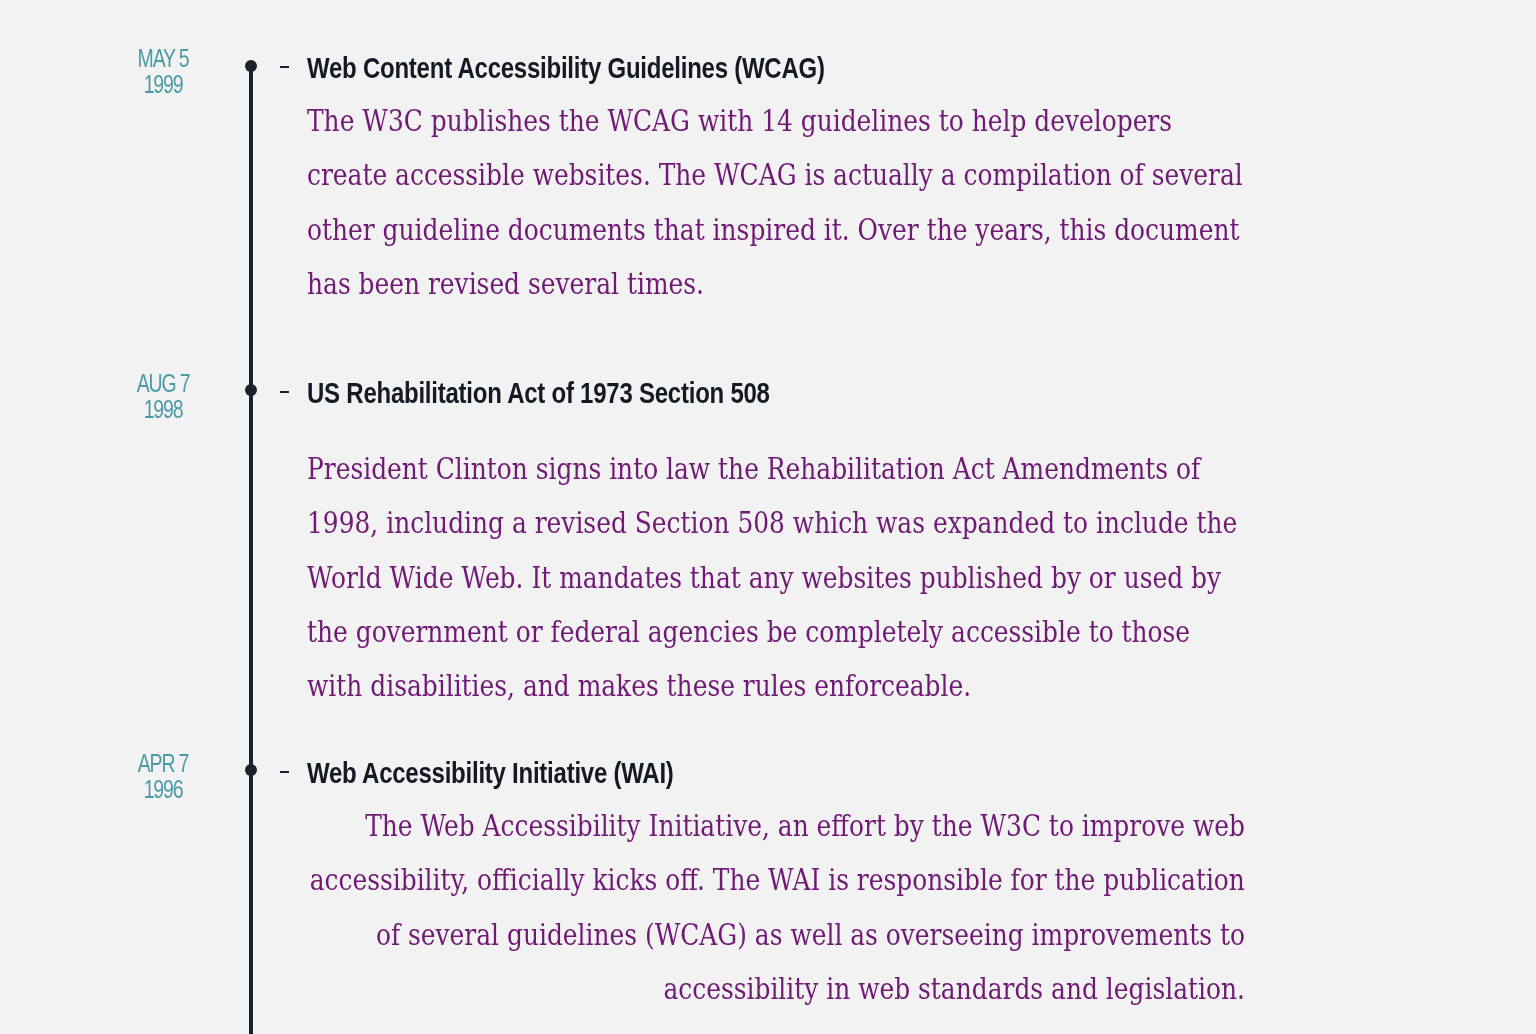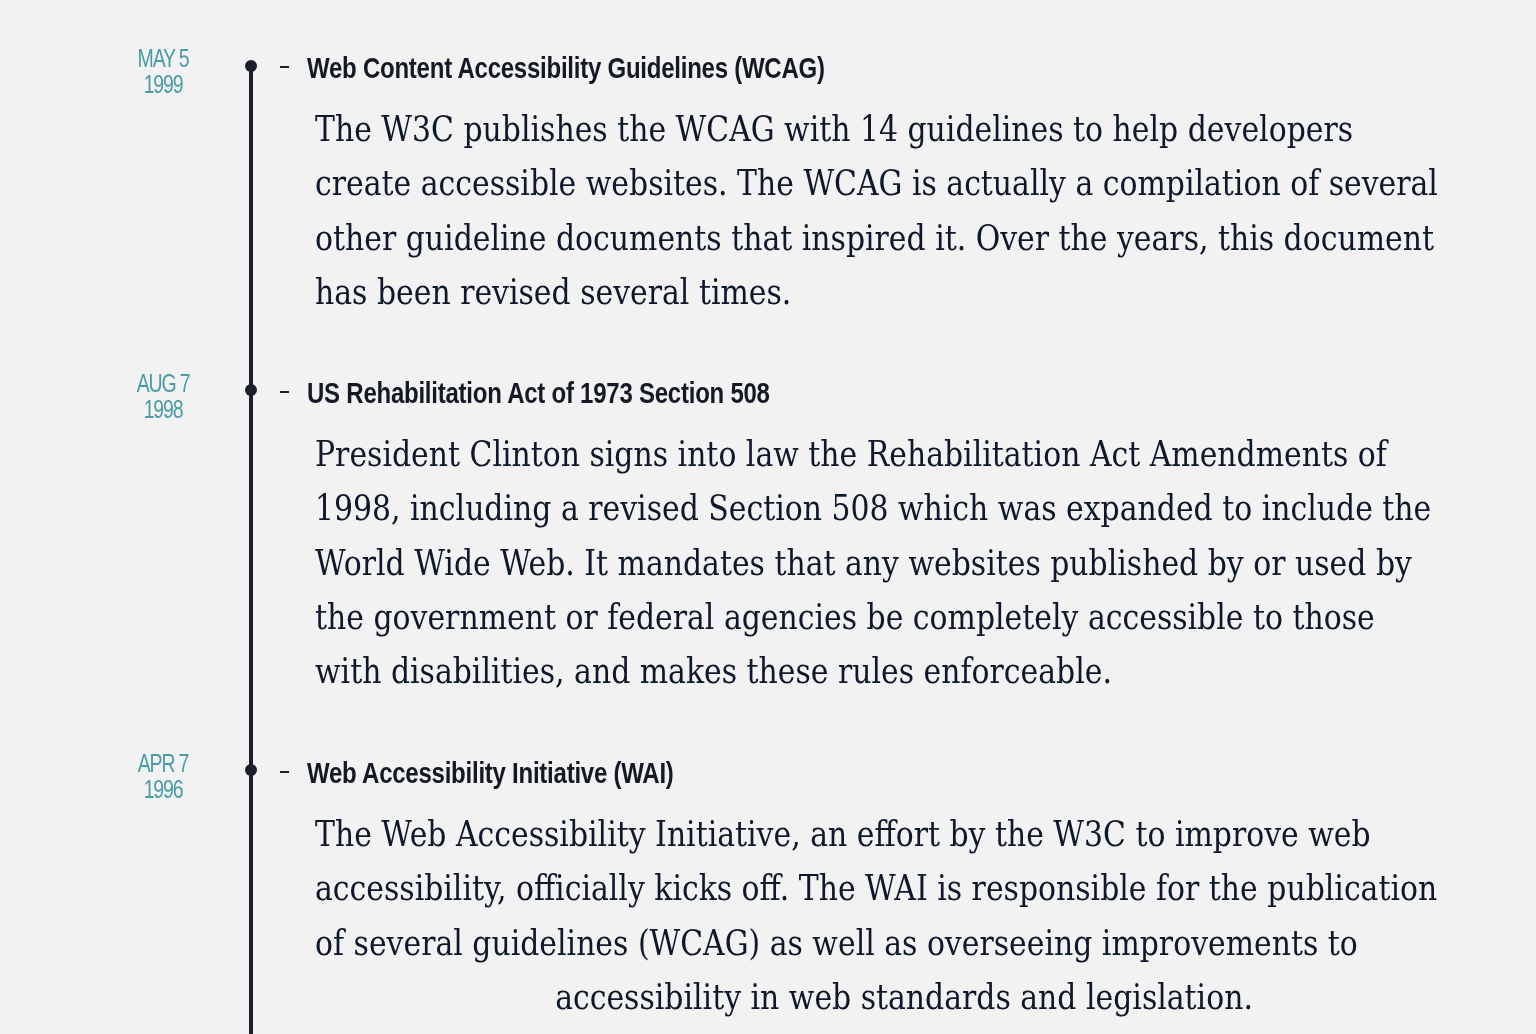--- a/index.html
+++ b/index.html
@@ -72,24 +72,24 @@
       white-space: nowrap;
       transform: scaleX(0.8);
       transform-origin: left top;
       letter-spacing: -0.3px;
     }
     .event-body {
       position: absolute;
       left: 307px;
       width: 1130px;
       font-family: "DejaVu Serif", serif;
-      font-size: 36px;
+      font-size: 30px;
       line-height: 54.3px;
-      color: #0f172a;
-      margin: 8px;
+      color: #701a75;
+      margin: 0;
     }
     .event-body .ln {
       display: block;
       white-space: nowrap;
       transform: scaleX(0.83);
       transform-origin: left top;
     }
   </style>
 </head>
 <body>
@@ -114,21 +114,21 @@
   </div>
 
   <div class="event" style="top:0;">
     <div class="event-date" style="top:370px;">
       <div>AUG 7</div>
       <div>1998</div>
     </div>
     <div class="event-dot" style="top:384px;"></div>
     <div class="event-dash" style="top:391px;"></div>
     <div class="event-title" style="top:376px;">US Rehabilitation Act of 1973 Section 508</div>
-    <p class="event-body" style="top:419px;">
+    <p class="event-body" style="top:442px;">
       <span class="ln">President Clinton signs into law the Rehabilitation Act Amendments of</span>
       <span class="ln">1998, including a revised Section 508 which was expanded to include the</span>
       <span class="ln">World Wide Web. It mandates that any websites published by or used by</span>
       <span class="ln">the government or federal agencies be completely accessible to those</span>
       <span class="ln">with disabilities, and makes these rules enforceable.</span>
     </p>
   </div>
 
   <div class="event" style="top:0;">
     <div class="event-date" style="top:750px;">

